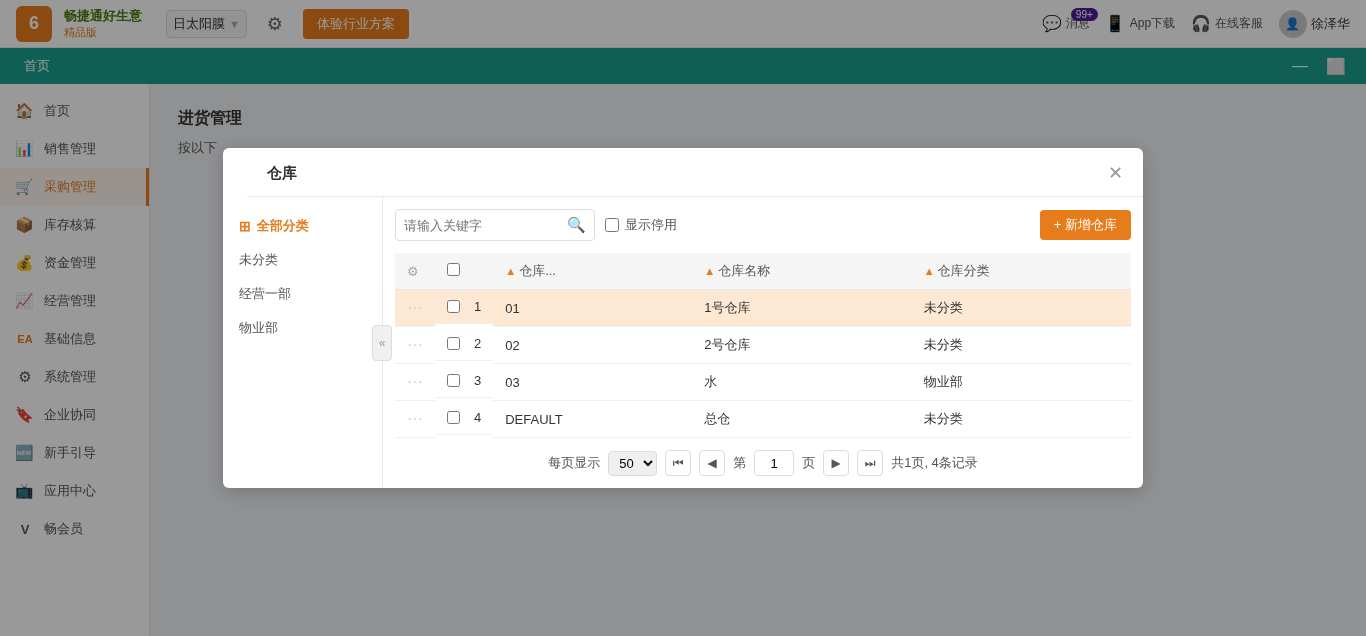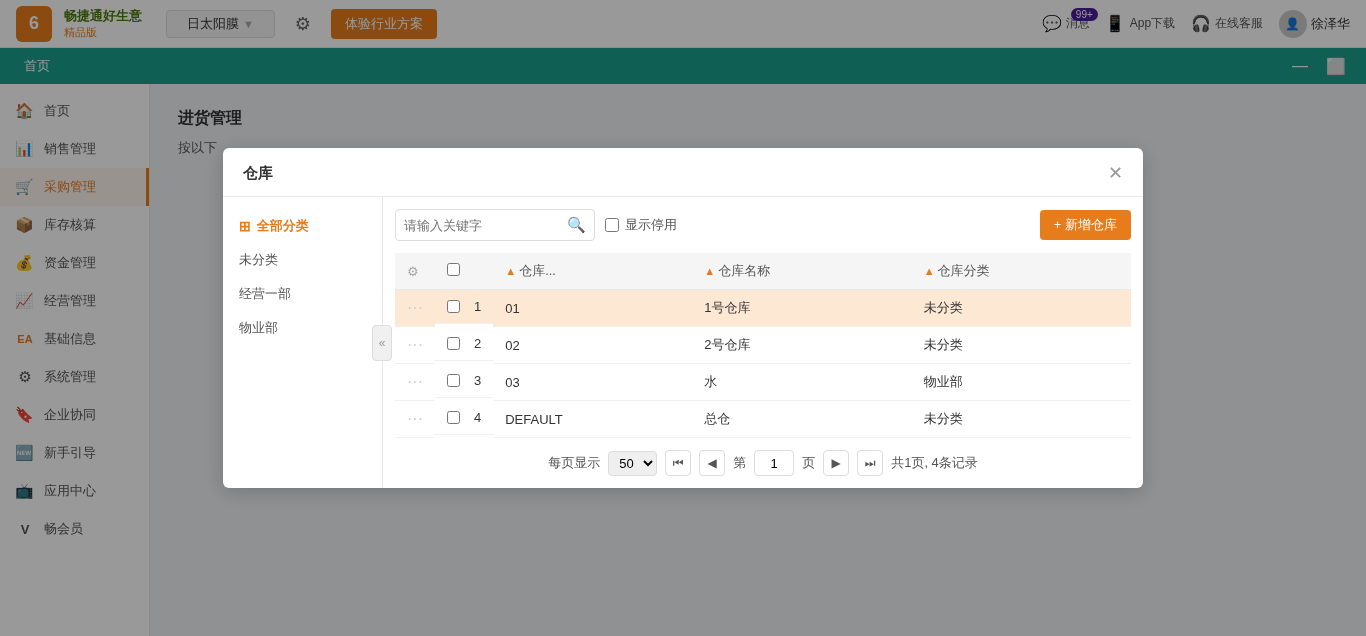--- a/index.html
+++ b/index.html
@@ -3,21 +3,21 @@
   <meta charset="utf-8">
   <style>
     * { box-sizing: border-box; margin: 0; padding: 0; }
     body { font-family: 'Microsoft YaHei', Arial, sans-serif; font-size: 13px; background: #f0f2f5; color: #333; width: 1366px; height: 636px; overflow: hidden; }
 
     
     .topbar { background: #fff; height: 48px; display: flex; align-items: center; padding: 0 16px; border-bottom: 1px solid #e8e8e8; gap: 12px; }
     .topbar-logo { width: 36px; height: 36px; background: #e67c1b; border-radius: 6px; display: flex; align-items: center; justify-content: center; color: #fff; font-size: 18px; font-weight: bold; flex-shrink: 0; }
     .topbar-brand { font-size: 13px; color: #4d7c0f; font-weight: bold; flex-shrink: 0; }
     .topbar-brand-sub { font-size: 11px; color: #e67c1b; }
-    .topbar-store { display: flex; align-items: center; gap: 4px; color: #333; font-size: 13px; margin-left: 12px; background: #f5f5f5; border: 1px solid #ddd; border-radius: 4px; padding: 4px 20px; cursor: pointer; }
+    .topbar-store { display: flex; align-items: center; gap: 4px; color: #333; font-size: 13px; margin-left: 12px; background: #f5f5f5; border: 1px solid #ddd; border-radius: 4px; padding: 4px 6px; cursor: pointer; }
     .topbar-gear { width: 32px; height: 32px; display: flex; align-items: center; justify-content: center; cursor: pointer; color: #666; font-size: 18px; }
     .topbar-trial-btn { background: #e67c1b; color: #fff; border: none; border-radius: 4px; padding: 6px 14px; font-size: 13px; cursor: pointer; white-space: nowrap; }
     .topbar-right { display: flex; align-items: center; gap: 16px; margin-left: auto; }
     .topbar-badge-item { display: flex; align-items: center; gap: 4px; cursor: pointer; color: #555; font-size: 12px; position: relative; }
     .badge { background: #4c1d95; color: #fff; border-radius: 10px; padding: 1px 5px; font-size: 10px; position: absolute; top: -6px; right: -8px; white-space: nowrap; }
     .topbar-avatar { width: 28px; height: 28px; border-radius: 50%; background: #ccc; display: flex; align-items: center; justify-content: center; color: #fff; font-size: 12px; }
     .topbar-username { font-size: 13px; color: #333; cursor: pointer; }
 
     
     .secondbar { background: #1a9e8c; height: 36px; display: flex; align-items: center; padding: 0 16px; gap: 16px; }
@@ -35,21 +35,21 @@
     .sidebar-icon { width: 18px; height: 18px; display: flex; align-items: center; justify-content: center; font-size: 15px; }
 
     
     .content { flex: 1; background: #f0f2f5; position: relative; padding: 12px; overflow: hidden; }
 
     
     .overlay { position: fixed; top: 0; left: 0; width: 100%; height: 100%; background: rgba(0,0,0,0.4); z-index: 100; display: flex; align-items: center; justify-content: center; }
 
     
     .modal { background: #fff; border-radius: 6px; width: 920px; max-height: 580px; display: flex; flex-direction: column; box-shadow: 0 4px 20px rgba(0,0,0,0.2); position: relative; z-index: 101; }
-    .modal-header { display: flex; align-items: center; justify-content: space-between; padding: 14px 20px 12px; border-bottom: 1px solid #e8e8e8; }
+    .modal-header { display: flex; align-items: center; justify-content: space-between; padding: 14px 20px 12px; border-bottom: 1px solid #e8e8e8; margin-left: 24px; }
     .modal-title { font-size: 15px; font-weight: bold; color: #333; }
     .modal-close { cursor: pointer; color: #999; font-size: 18px; }
     .modal-body { display: flex; flex: 1; overflow: hidden; }
 
     
     .category-panel { width: 160px; border-right: 1px solid #e8e8e8; padding: 12px 0; flex-shrink: 0; position: relative; }
     .category-header { display: flex; align-items: center; gap: 6px; padding: 8px 16px; color: #e67c1b; font-weight: bold; font-size: 13px; cursor: pointer; }
     .category-item { padding: 8px 16px; color: #555; font-size: 13px; cursor: pointer; }
     .collapse-btn { position: absolute; right: -10px; top: 50%; transform: translateY(-50%); width: 20px; height: 36px; background: #f0f0f0; border: 1px solid #ddd; border-radius: 4px; display: flex; align-items: center; justify-content: center; cursor: pointer; color: #999; font-size: 12px; z-index: 10; }
 

